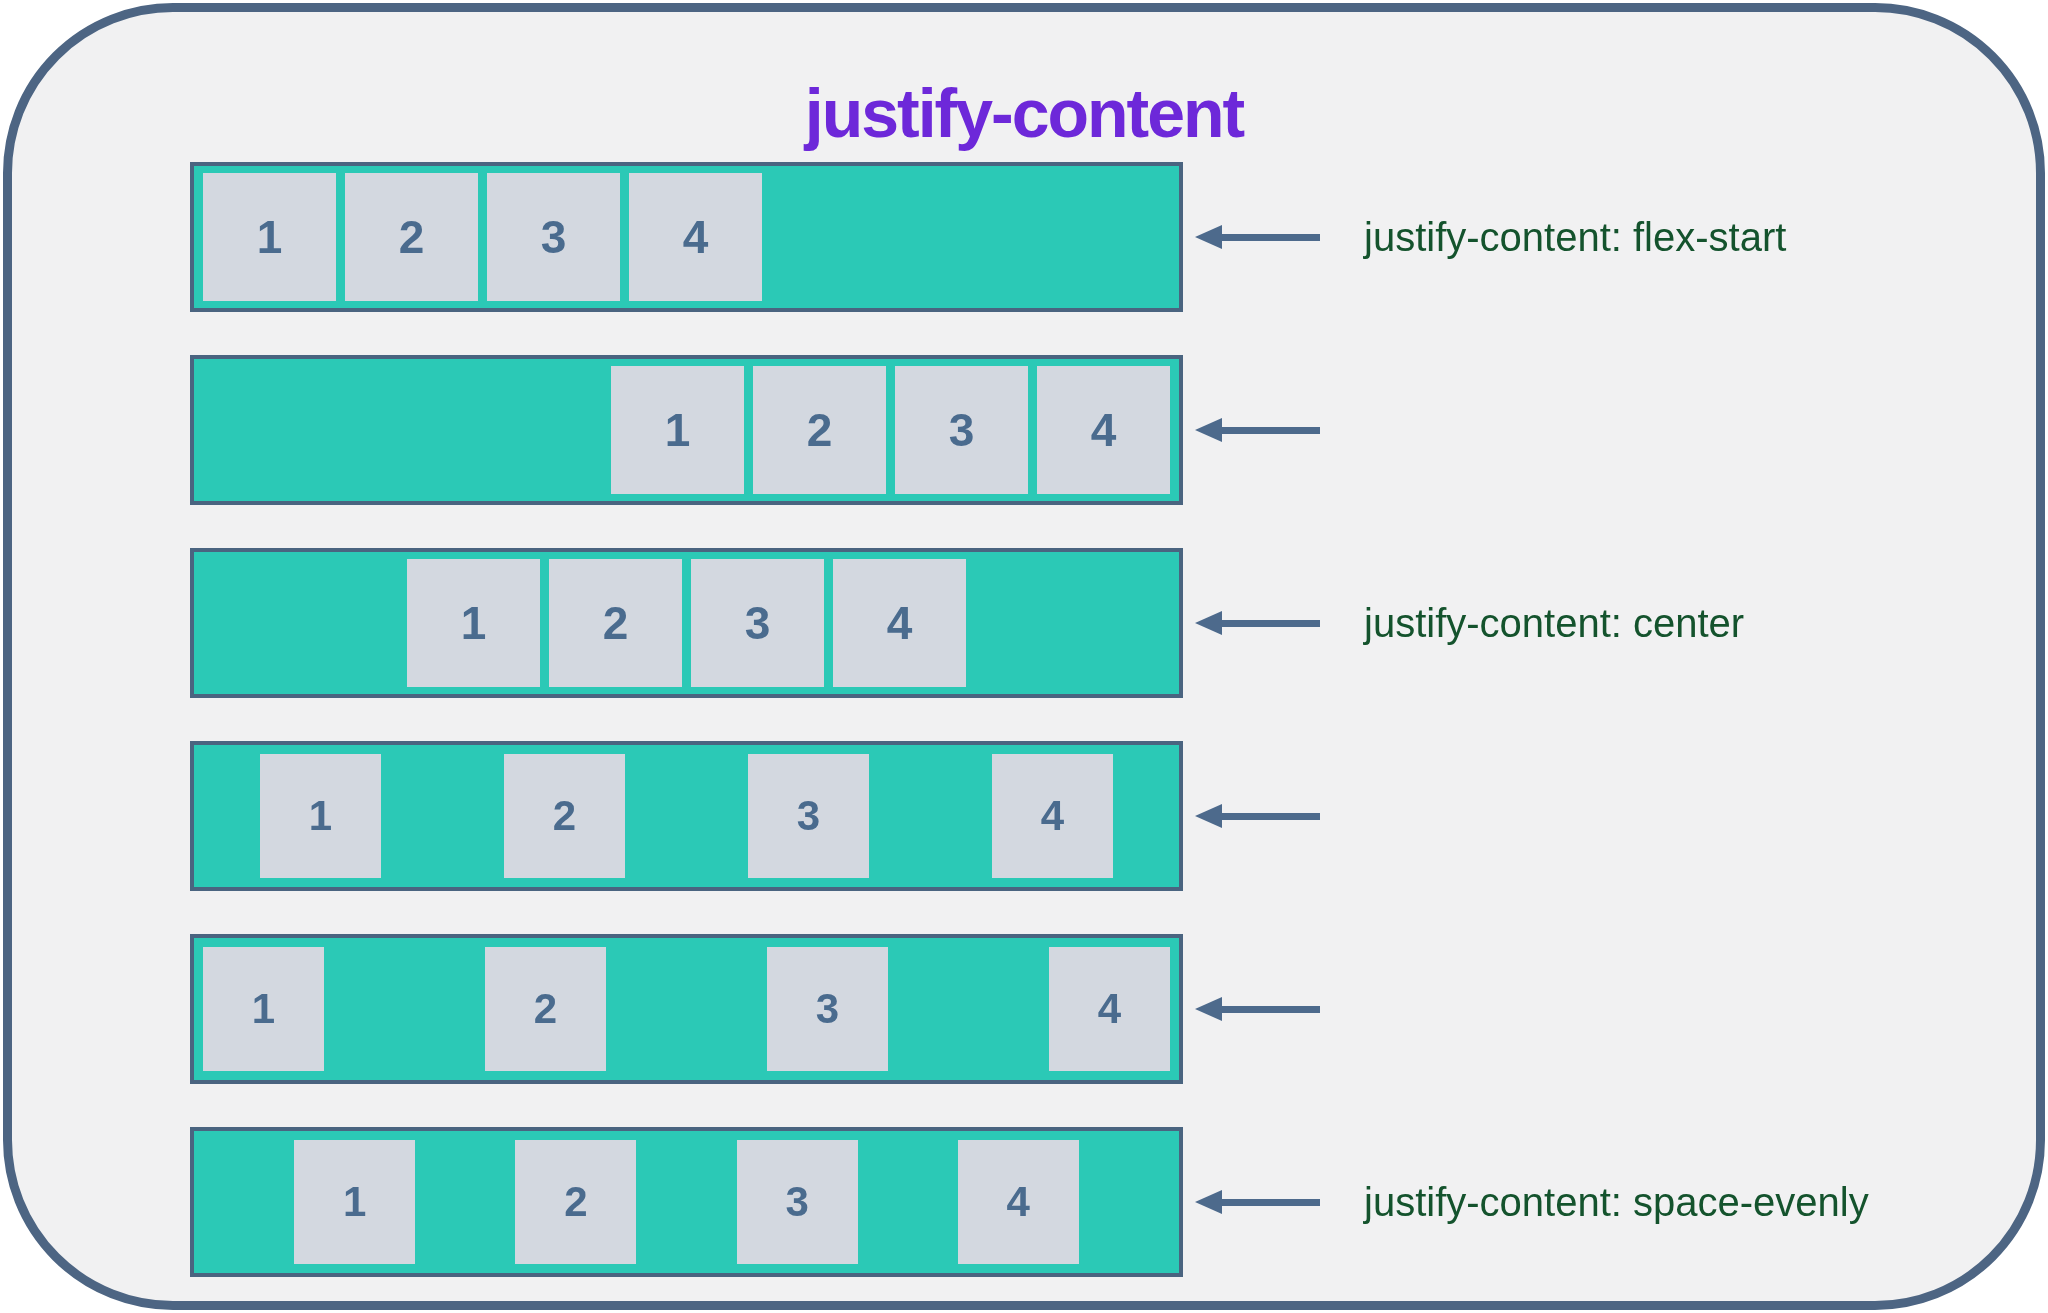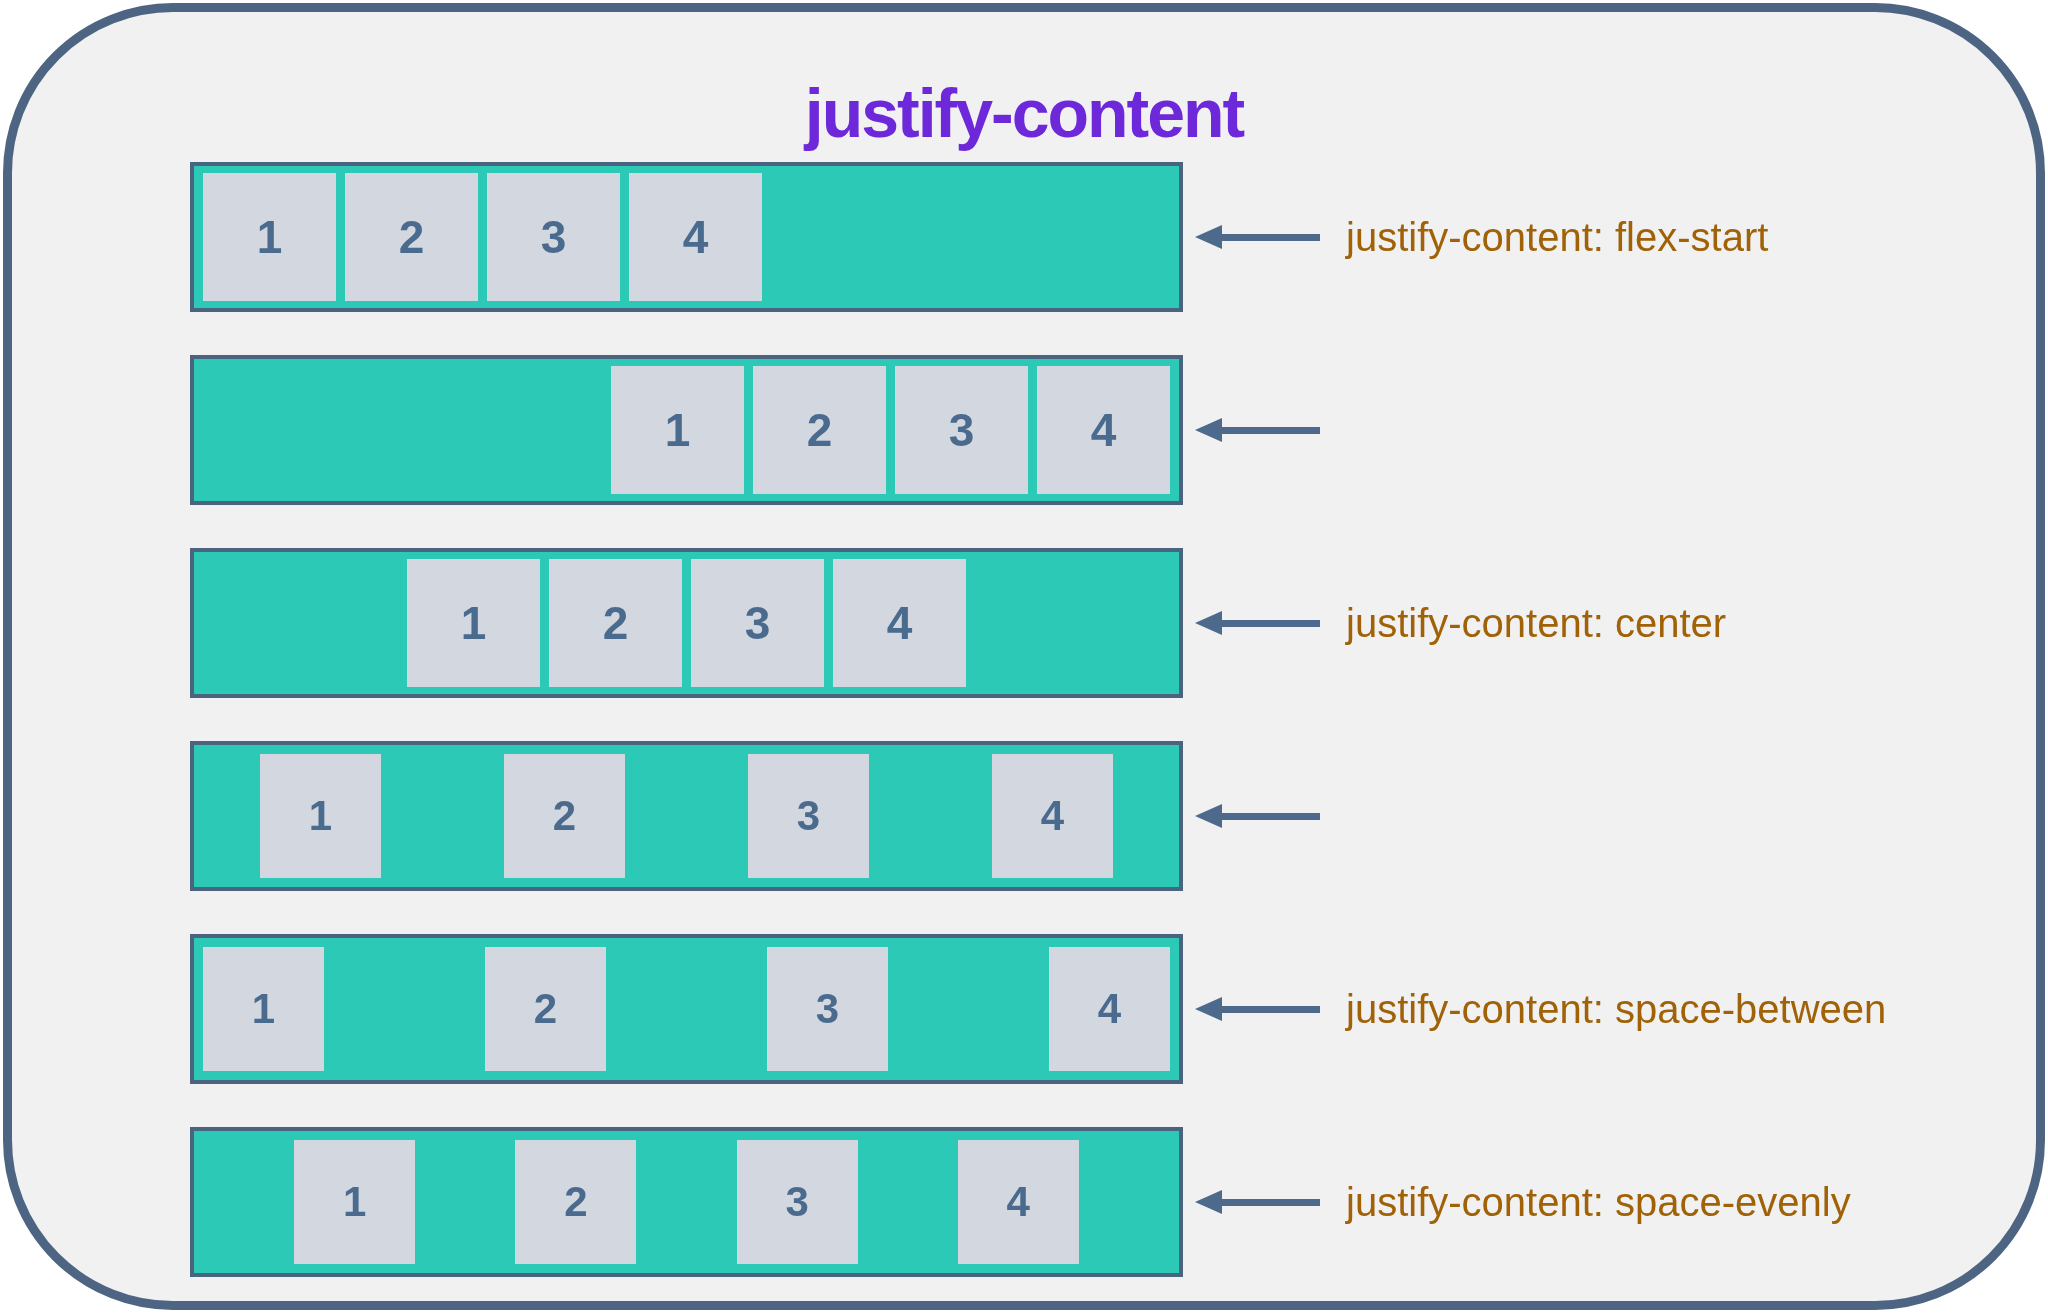--- a/index.html
+++ b/index.html
@@ -97,23 +97,23 @@
     border-bottom: 12px solid transparent;
     border-right: 27px solid #4d6a8c;
   }
   .arrow-line {
     width: 100px;
     height: 7px;
     background: #4d6a8c;
     margin-left: -2px;
   }
   .label {
-    margin-left: 26px;
+    margin-left: 44px;
     font-size: 40px;
-    color: #a16207;
+    color: #14532d;
     white-space: nowrap;
   }
 </style>
 </head>
 <body>
 
 <div class="stage">
   <div class="panel"></div>
   <div class="title">justify-content</div>
 
@@ -177,21 +177,20 @@
       <div class="flex-container jc-between">
         <div class="item">1</div>
         <div class="item">2</div>
         <div class="item">3</div>
         <div class="item">4</div>
       </div>
       <div class="arrow">
         <span class="arrow-head"></span>
         <span class="arrow-line"></span>
       </div>
-      <div class="label">justify-content: space-between</div>
     </div>
 
     <div class="row small">
       <div class="flex-container jc-evenly">
         <div class="item">1</div>
         <div class="item">2</div>
         <div class="item">3</div>
         <div class="item">4</div>
       </div>
       <div class="arrow">

